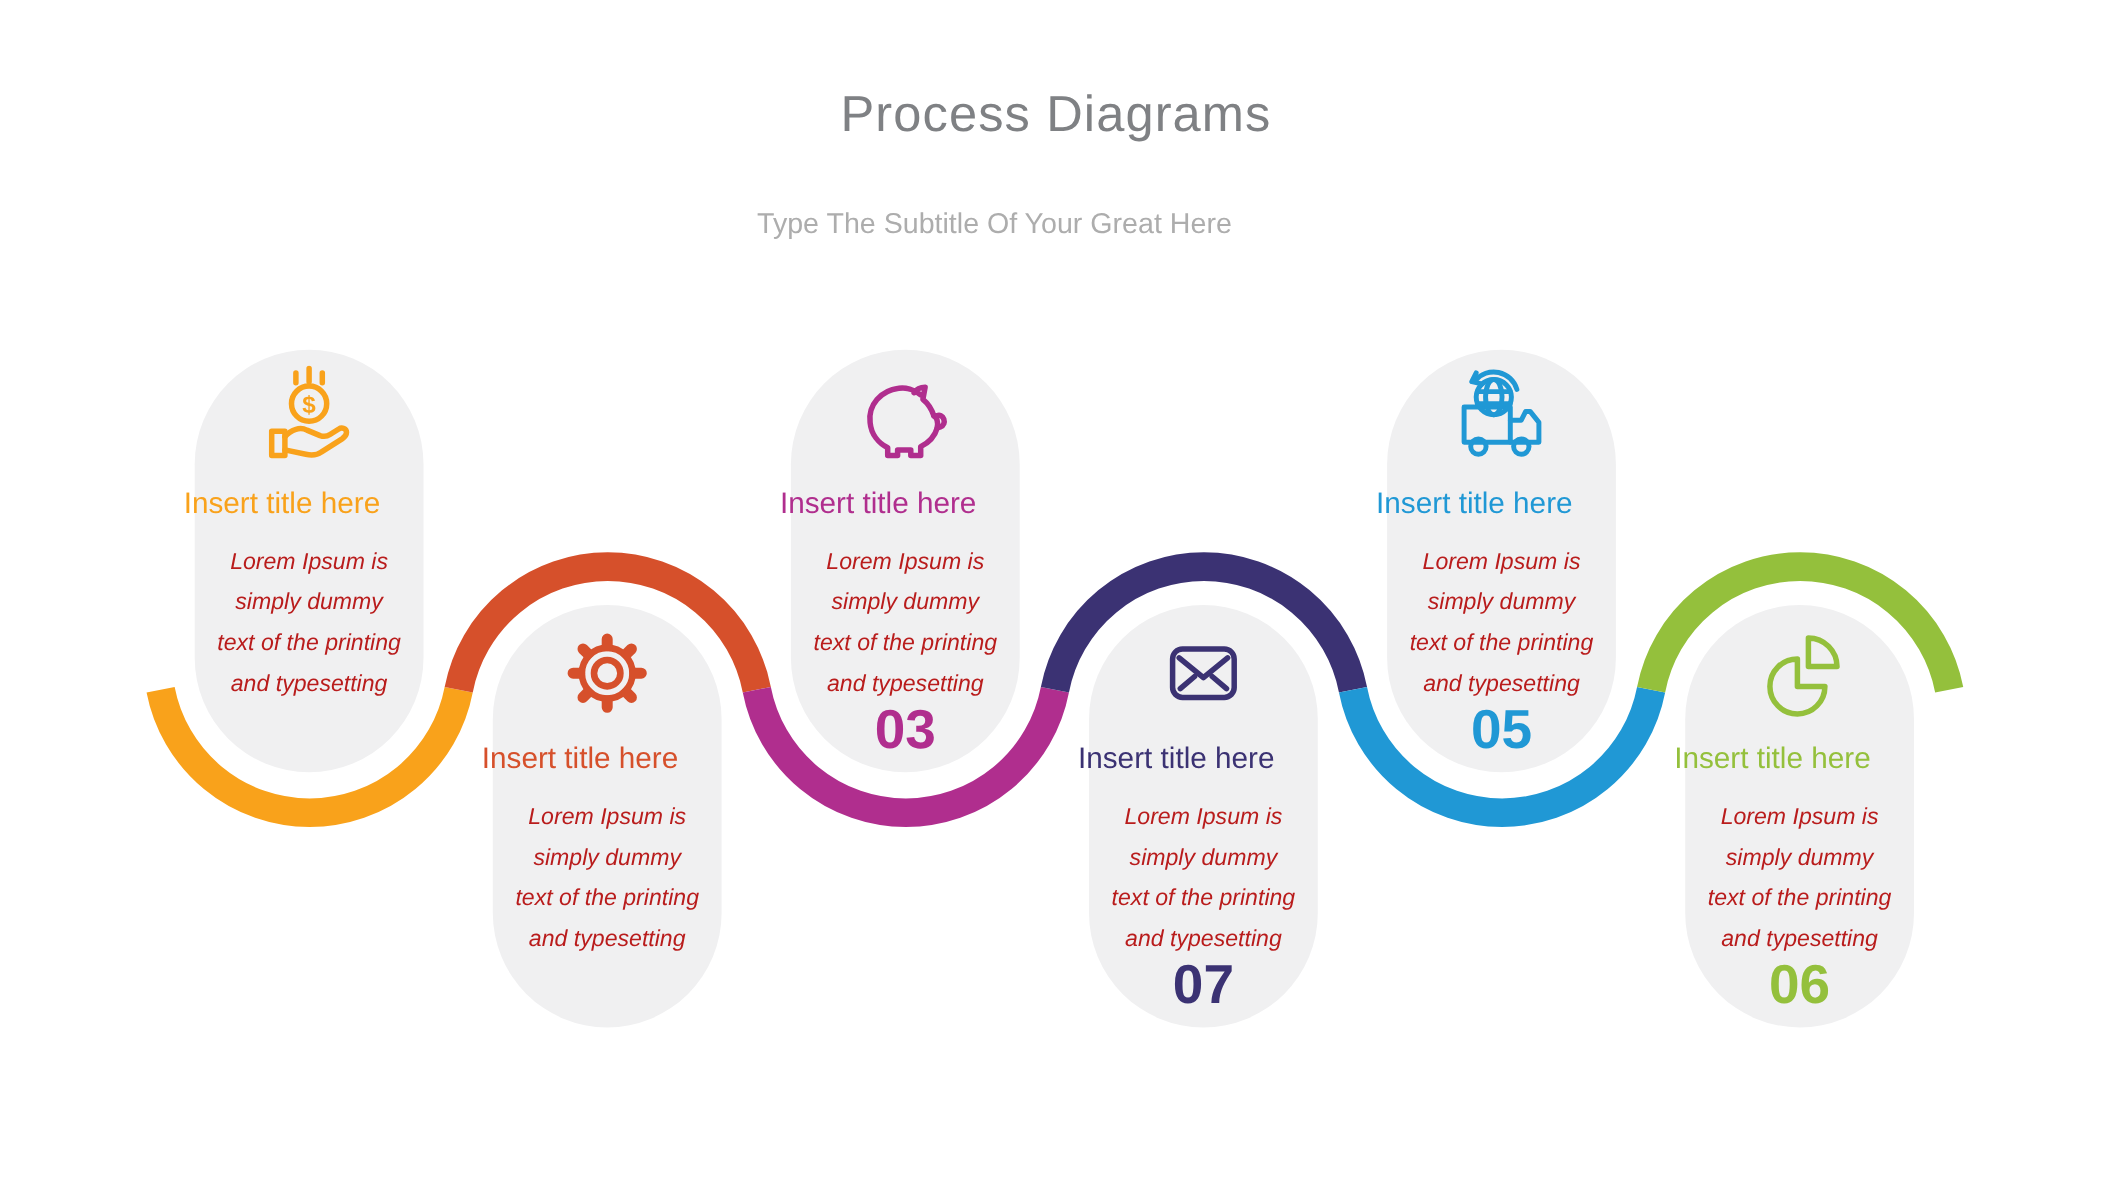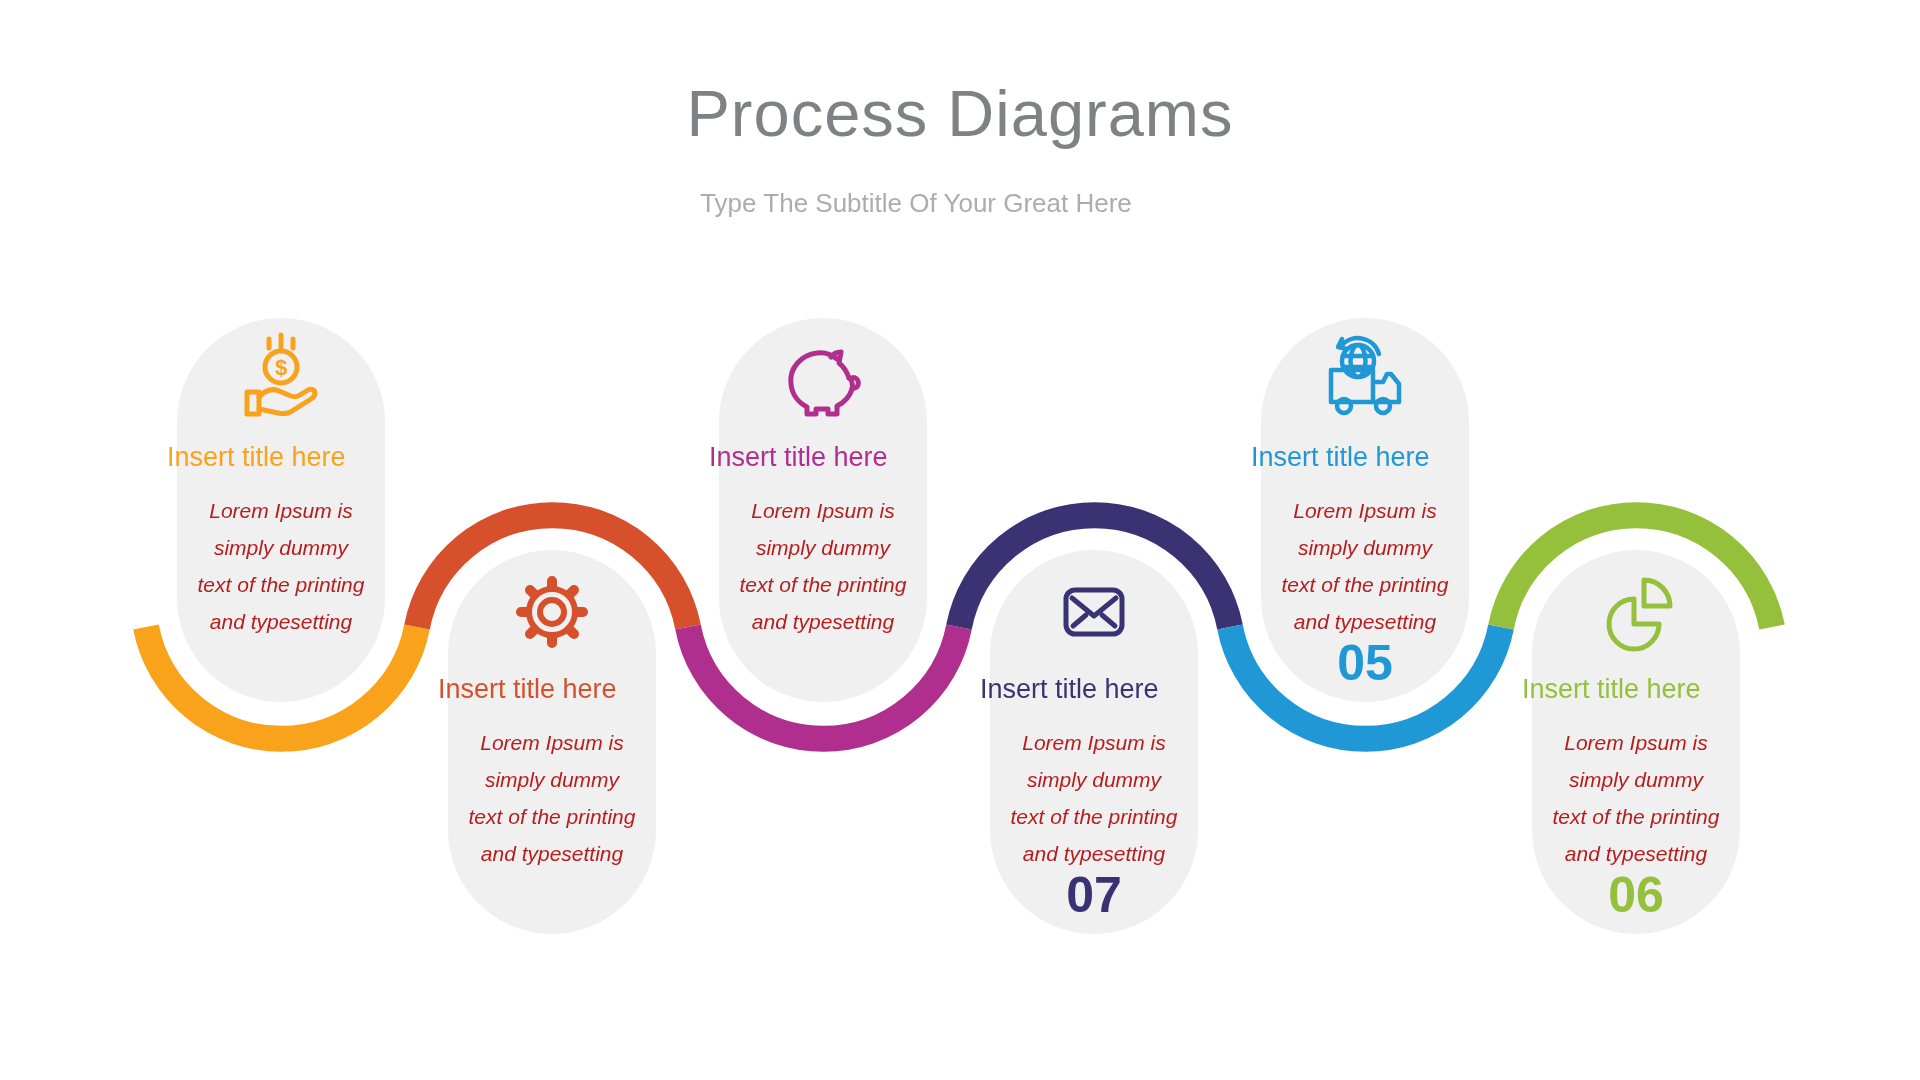--- a/index.html
+++ b/index.html
@@ -3,24 +3,24 @@
 <meta charset="utf-8">
 <style>
   html,body{margin:0;padding:0;}
   body{
     width:1920px;height:1080px;overflow:hidden;background:#ffffff;
     font-family:"Liberation Sans", sans-serif;position:relative;
   }
   .stage{position:absolute;left:0;top:0;width:1920px;height:1080px;}
   .page-title{
     position:absolute;left:0;top:76px;width:1920px;text-align:center;
-    font-size:65px;font-weight:400;letter-spacing:1px;color:#7F8184;
+    font-size:46px;font-weight:400;letter-spacing:1px;color:#7F8184;
   }
   .page-subtitle{
-    position:absolute;left:12px;top:188px;width:1808px;text-align:center;
+    position:absolute;left:0;top:188px;width:1808px;text-align:center;
     font-size:26px;font-weight:400;color:#ADADAD;
   }
   .serpentine{position:absolute;left:0;top:0;width:1920px;height:1080px;}
   .serpentine path{fill:none;stroke-width:26;}
   .step{
     position:absolute;width:208px;height:384px;border-radius:104px;
     background:#F0F0F1;
   }
   .s0{left:177px;top:318px;}
   .s1{left:448px;top:550px;}
@@ -103,20 +103,21 @@
       <svg viewBox="0 0 96 96" stroke-width="5">
         <path d="M62 27 C56 22 48 20 42 21 C26 23 14 36 16 52 C17 63 24 71 32 75 L32 82 h9 v-5 h12 v5 h9 l0 -8 C70 70 75 64 77 57 L80 56 C83 55 84 52 83 49 C82 46 79 45 77 46 L74 46 C72 40 69 35 64 31 L66 20 C61 20 58 22 56 25"></path>
         <path d="M74 46 c3 2 4 6 3 11"></path>
       </svg>
     </div>
     <div class="card-title">Insert title here</div>
     <div class="card-body">Lorem Ipsum is
 simply dummy
 text of the printing
 and typesetting</div>
+    <div class="card-num">03</div>
   </div>
 
   <div class="step s3" style="--c: #3B3273; background: rgb(240, 240, 241);">
     <div class="icon-wrap">
       <svg viewBox="0 0 96 96" stroke-width="5">
         <rect x="20" y="26" width="56" height="44" rx="9"></rect>
         <path d="M26 34 L48 52 L70 34"></path>
         <path d="M27 62 L40 51 M69 62 L56 51"></path>
       </svg>
     </div>

